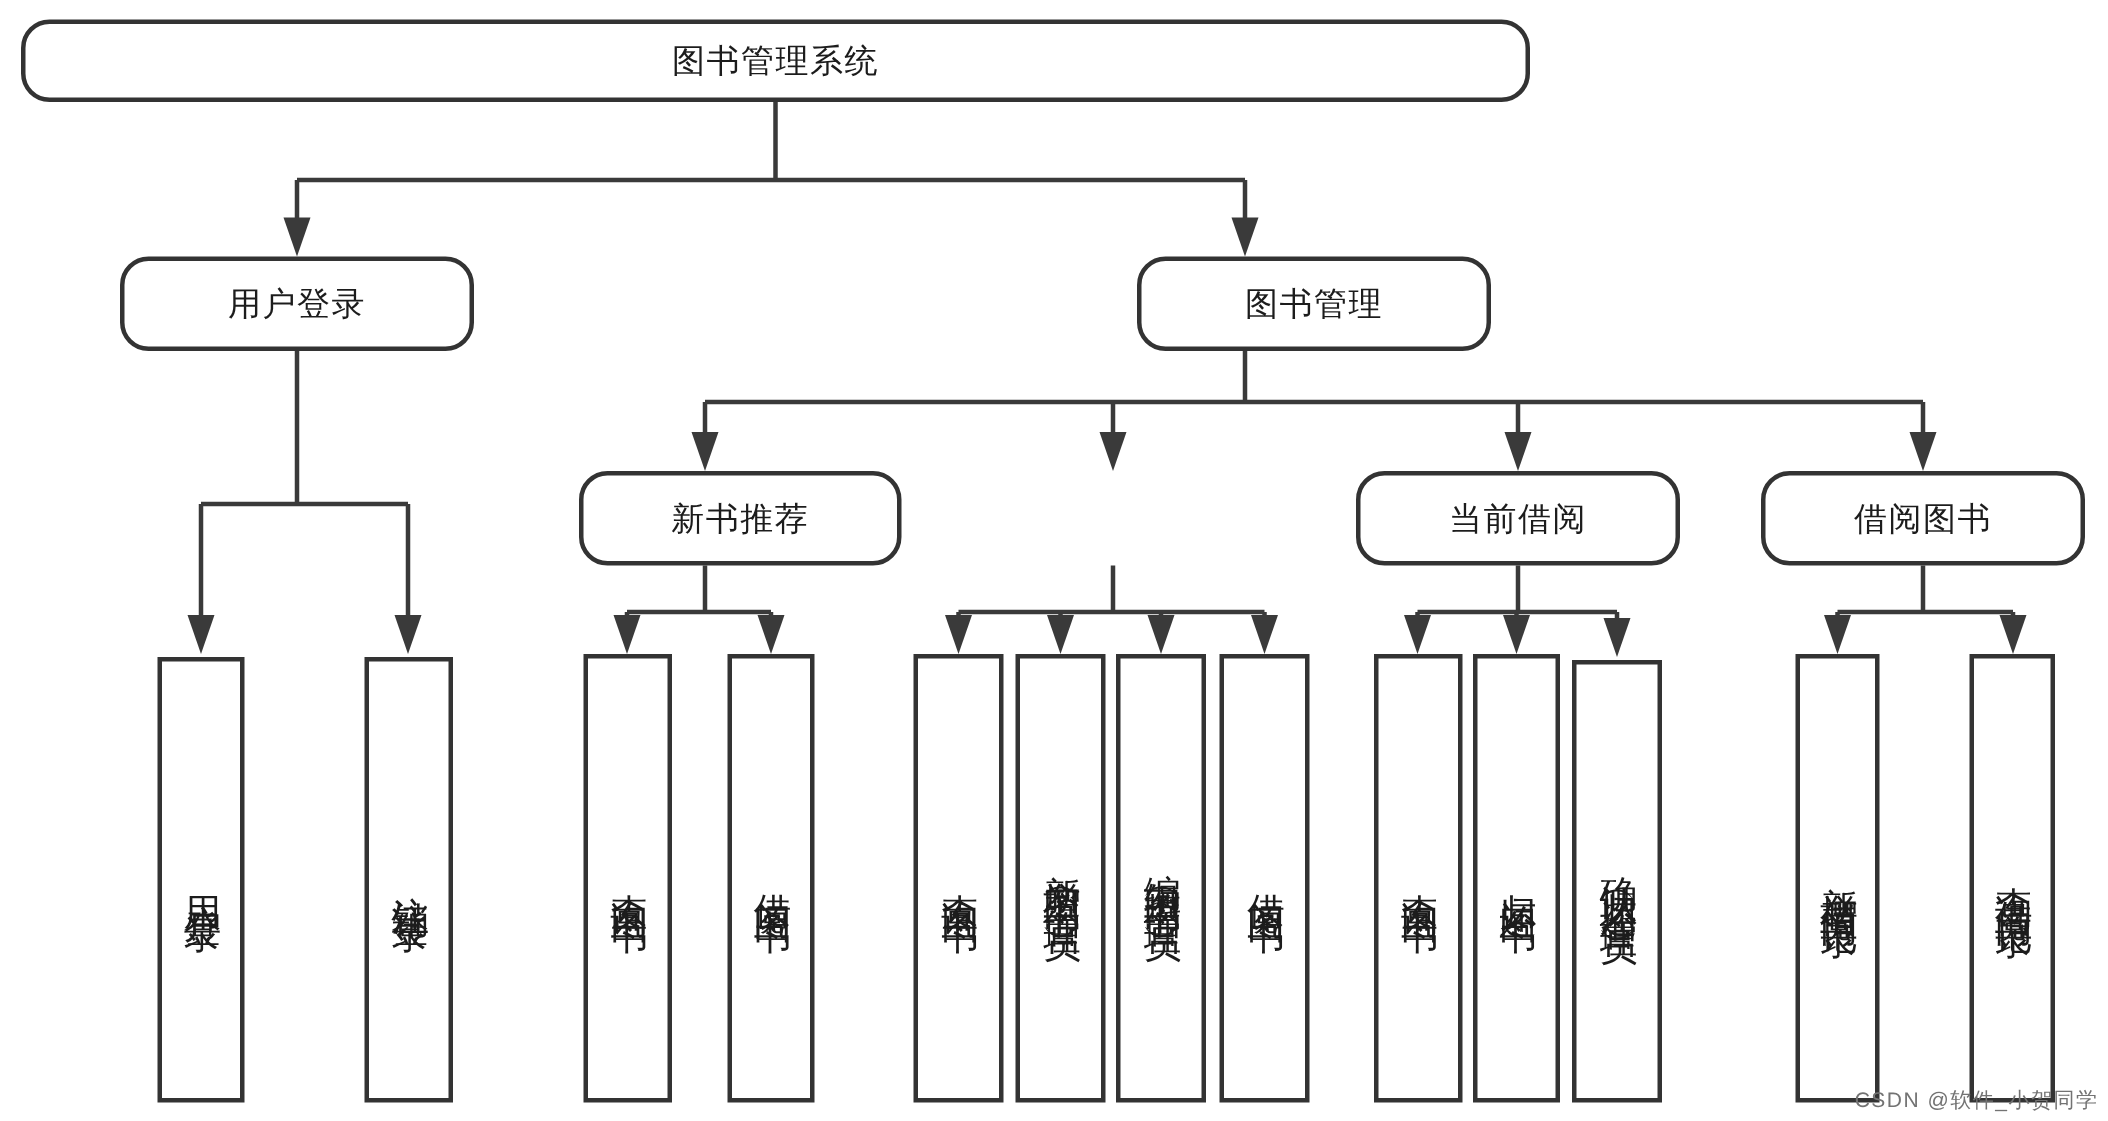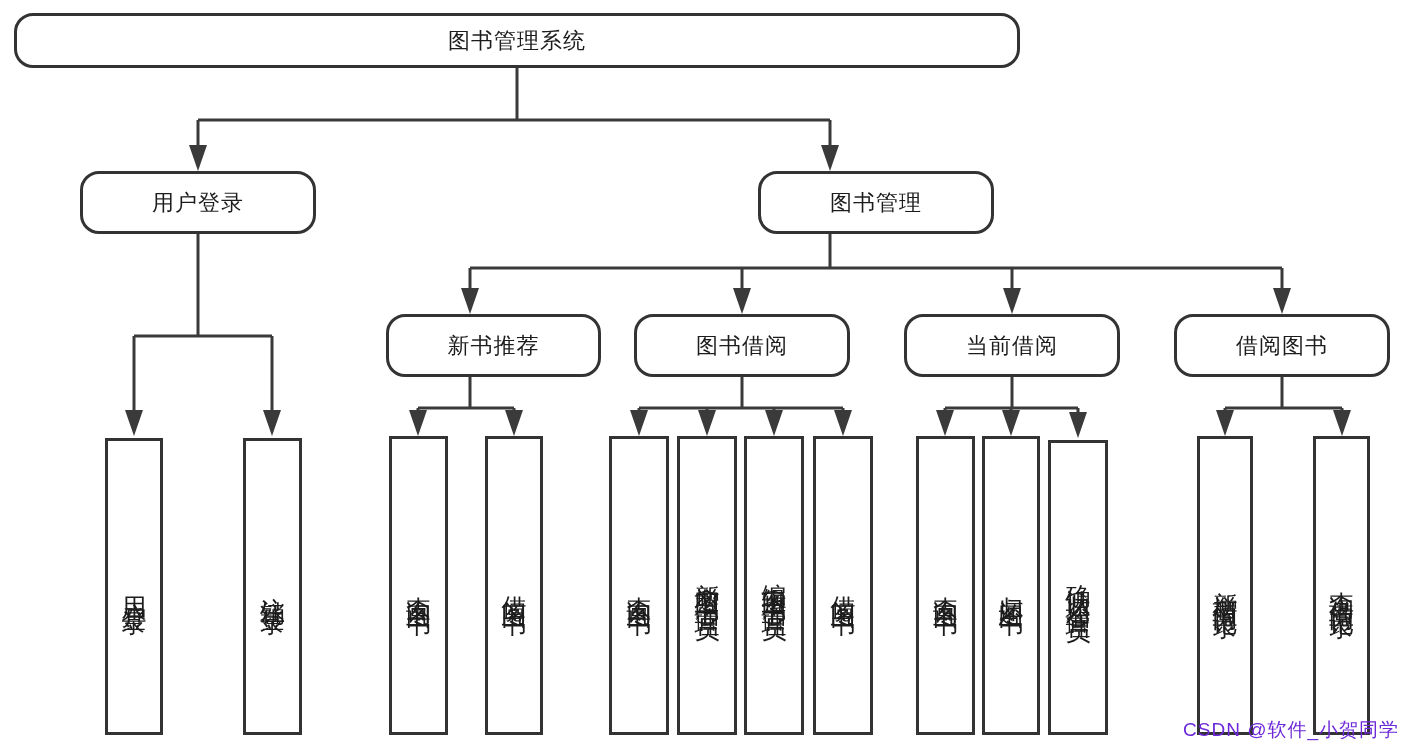--- a/index.html
+++ b/index.html
@@ -39,22 +39,22 @@
     text-orientation: mixed;
     font-size: 25px;
     letter-spacing: 5px;
     line-height: 1;
   }
   #watermark {
     position: absolute;
     right: 6px;
     bottom: 4px;
     z-index: 5;
-    font-size: 19px;
-    color: #6d28d9;
+    font-size: 14px;
+    color: #737373;
     letter-spacing: 1px;
     white-space: nowrap;
   }
 </style>
 </head>
 <body>
 
 <div id="canvas">
 
   <svg id="connectors" viewBox="0 0 1405 747" xmlns="http://www.w3.org/2000/svg">
@@ -89,21 +89,20 @@
     <use href="#ah" transform="translate(1225,410)"></use>
     <use href="#ah" transform="translate(1342,410)"></use>
   </svg>
 
   <div class="node hbox" style="left:14px; top:13px; width:1006px; height:55px;">图书管理系统</div>
 
   <div class="node hbox" style="left:80px; top:171px; width:236px; height:63px;">用户登录</div>
   <div class="node hbox" style="left:712px; top:171px; width:236px; height:63px;margin-left:46px;">图书管理</div>
 
   <div class="node hbox" style="left:363px; top:314px; width:215px; height:63px;margin-left:23px;">新书推荐</div>
-  <div class="node hbox" style="left:634px; top:314px; width:216px; height:63px;">图书借阅</div>
   <div class="node hbox" style="left:904px; top:314px; width:216px; height:63px;">当前借阅</div>
   <div class="node hbox" style="left:1174px; top:314px; width:216px; height:63px;">借阅图书</div>
 
   <div class="node vbox" style="left:105px; top:438px; width:58px; height:297px;">用户登录</div>
   <div class="node vbox" style="left:243px; top:438px; width:59px; height:297px;">注销登录</div>
 
   <div class="node vbox" style="left:389px; top:436px; width:59px; height:299px;">查询图书</div>
   <div class="node vbox" style="left:485px; top:436px; width:58px; height:299px;">借阅图书</div>
 
   <div class="node vbox" style="left:609px; top:436px; width:60px; height:299px;">查询图书</div>

